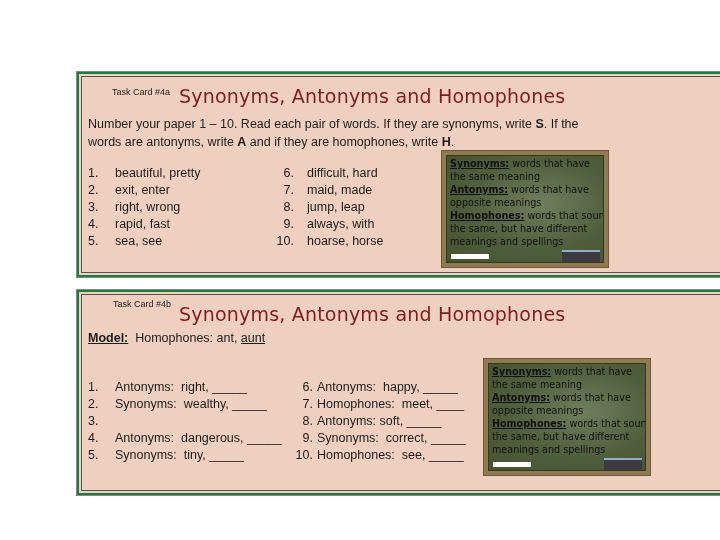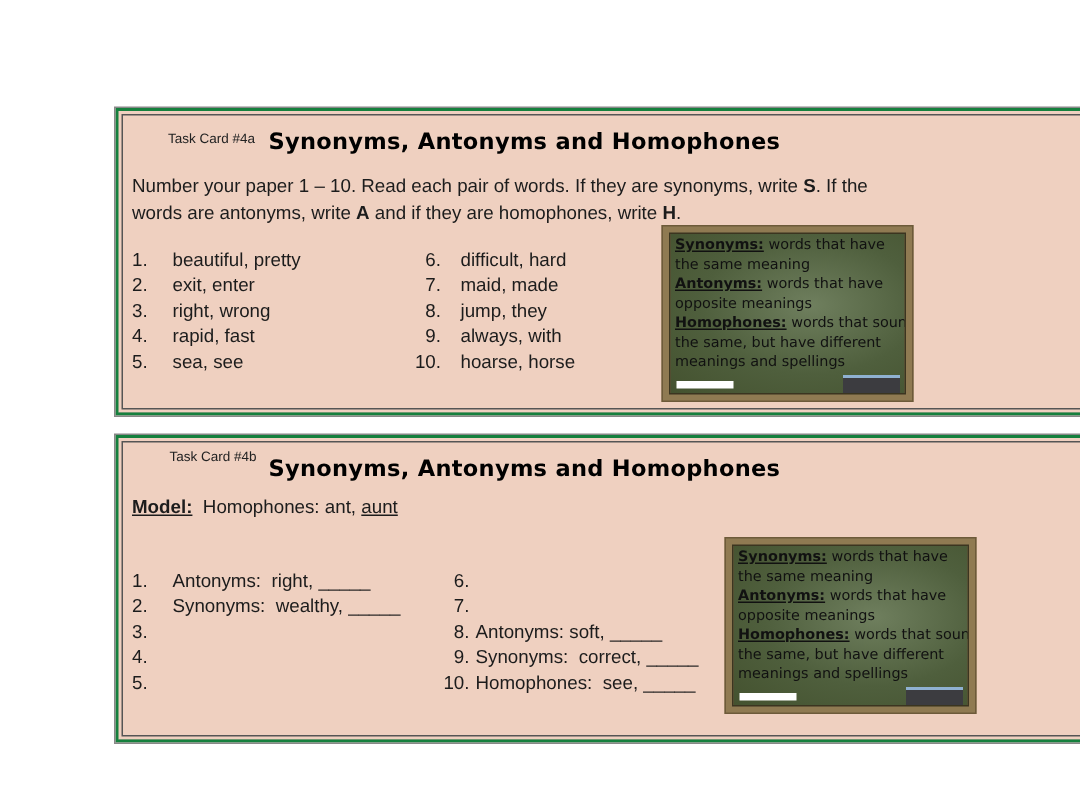--- a/index.html
+++ b/index.html
@@ -4,22 +4,22 @@
 <style>
   html, body { margin:0; padding:0; }
   body { width:720px; height:540px; background:#ffffff; position:relative; overflow:hidden;
          font-family:"Liberation Sans", sans-serif; color:#1a1a1a; }
   .card { position:absolute; left:77px; width:686px; height:205px; box-sizing:border-box;
           background:#efd0c0; border:2px solid #15803d; box-shadow: inset 0 0 0 2px #efd0c0, inset 0 0 0 3px #555;
           outline:1px solid #888; outline-offset:0px; }
   .card-a { top:72px; }
   .card-b { top:290px; }
   .card-label { position:absolute; font-size:9px; color:#222; }
-  .card-title { position:absolute; font-family:"DejaVu Sans", sans-serif; font-weight:bold; font-size:15px;
-                letter-spacing:0.2px; color:#000000; }
+  .card-title { position:absolute; font-family:"DejaVu Sans", sans-serif; font-weight:normal; font-size:19px;
+                letter-spacing:0.2px; color:#7f1d1d; }
   .instr { position:absolute; left:9px; font-size:12.5px; line-height:18px; color:#1c1c1c; width:560px; }
   .instr b { font-weight:bold; }
   .model-label { font-weight:bold; text-decoration:underline; }
   .ul { text-decoration:underline; }
   .list { position:absolute; font-size:12.5px; line-height:17px; color:#1c1c1c; }
   .list .row { display:flex; white-space:nowrap; }
   .list .num { display:inline-block; }
   .chalk { position:absolute; width:168px; height:118px; box-sizing:border-box; background:#8f7a52;
            border:1px solid #6d5a3a; padding:4px; }
   .chalk-inner { position:relative; width:100%; height:100%; box-sizing:border-box;
@@ -71,21 +71,21 @@
     <div class="row">
         <span class="num" style="width:32px; text-align:right; padding-right:13px">6.</span>
         <span>difficult, hard</span>
       </div>
     <div class="row">
         <span class="num" style="width:32px; text-align:right; padding-right:13px">7.</span>
         <span>maid, made</span>
       </div>
     <div class="row">
         <span class="num" style="width:32px; text-align:right; padding-right:13px">8.</span>
-        <span>jump, they</span>
+        <span>jump, leap</span>
       </div>
     <div class="row">
         <span class="num" style="width:32px; text-align:right; padding-right:13px">9.</span>
         <span>always, with</span>
       </div>
     <div class="row">
         <span class="num" style="width:32px; text-align:right; padding-right:13px">10.</span>
         <span>hoarse, horse</span>
       </div>
   </div>
@@ -120,32 +120,36 @@
       </div>
     <div class="row">
         <span class="num" style="width:27px">2.</span>
         <span style="white-space:pre">Synonyms:  wealthy, _____</span>
       </div>
     <div class="row">
         <span class="num" style="width:27px">3.</span>
       </div>
     <div class="row">
         <span class="num" style="width:27px">4.</span>
+        <span style="white-space:pre">Antonyms:  dangerous, _____</span>
       </div>
     <div class="row">
         <span class="num" style="width:27px">5.</span>
+        <span style="white-space:pre">Synonyms:  tiny, _____</span>
       </div>
   </div>
 
   <div class="list" style="left:216px; top:87px;">
     <div class="row">
         <span class="num" style="width:18px; text-align:right; padding-right:4px">6.</span>
+        <span style="white-space:pre">Antonyms:  happy, _____</span>
       </div>
     <div class="row">
         <span class="num" style="width:18px; text-align:right; padding-right:4px">7.</span>
+        <span style="white-space:pre">Homophones:  meet, ____</span>
       </div>
     <div class="row">
         <span class="num" style="width:18px; text-align:right; padding-right:4px">8.</span>
         <span style="white-space:pre">Antonyms: soft, _____</span>
       </div>
     <div class="row">
         <span class="num" style="width:18px; text-align:right; padding-right:4px">9.</span>
         <span style="white-space:pre">Synonyms:  correct, _____</span>
       </div>
     <div class="row">

